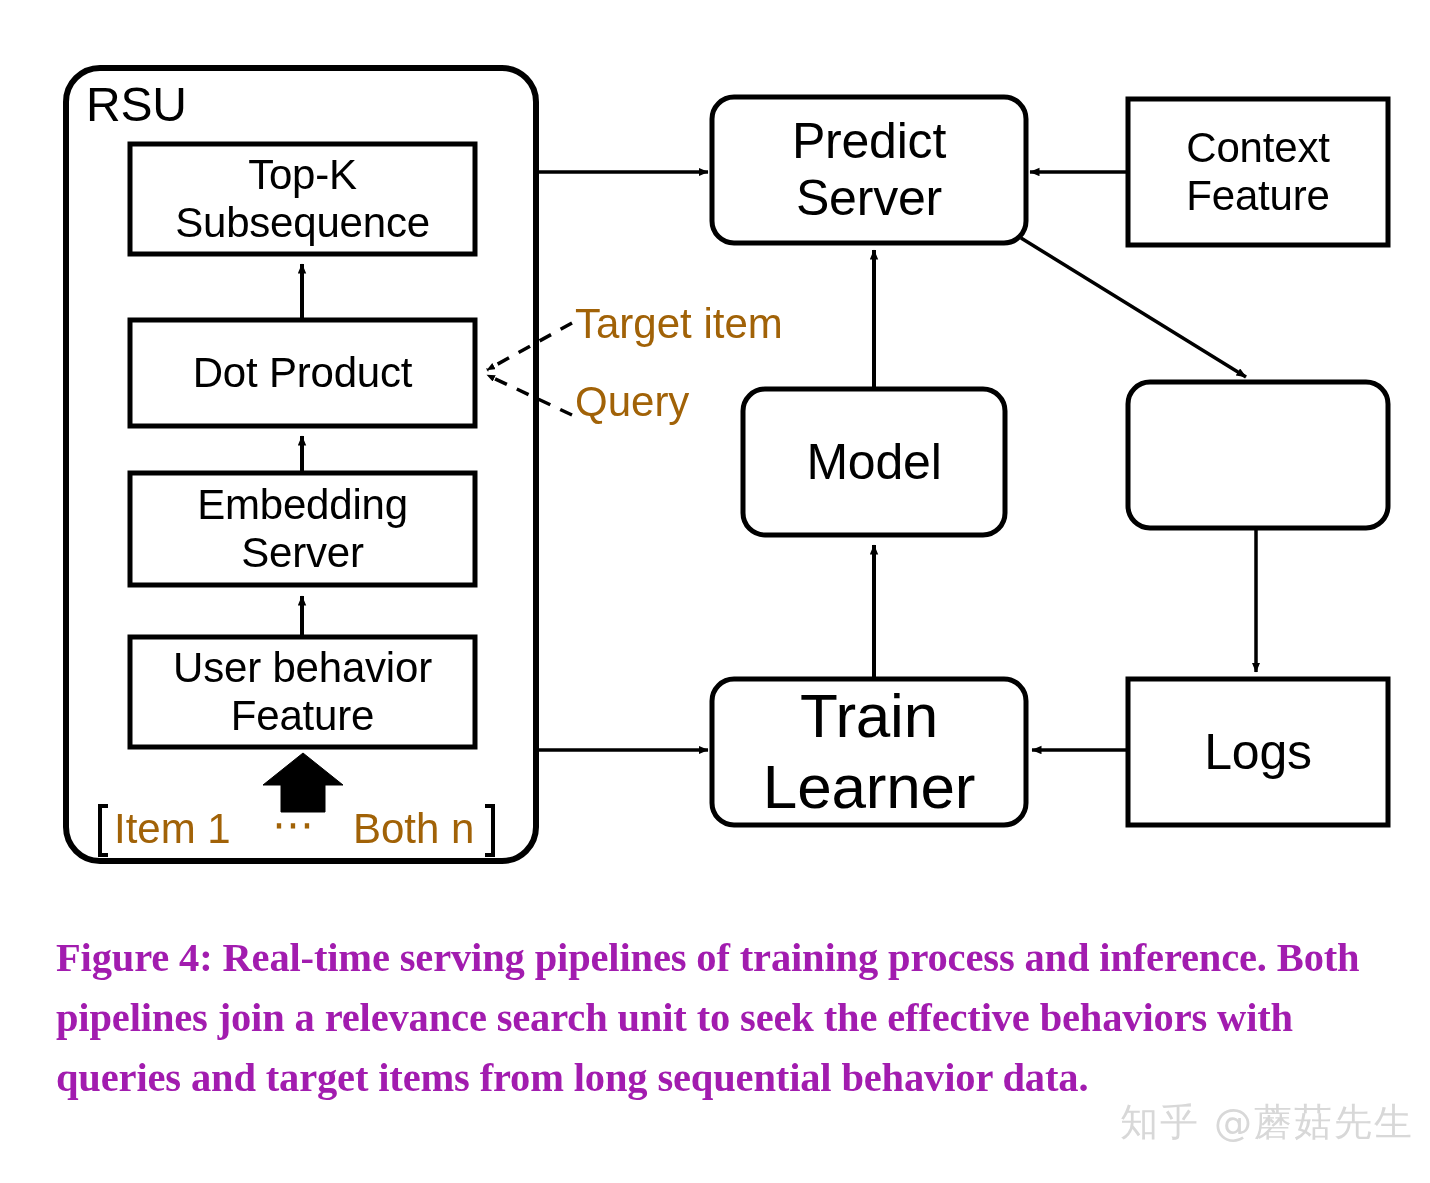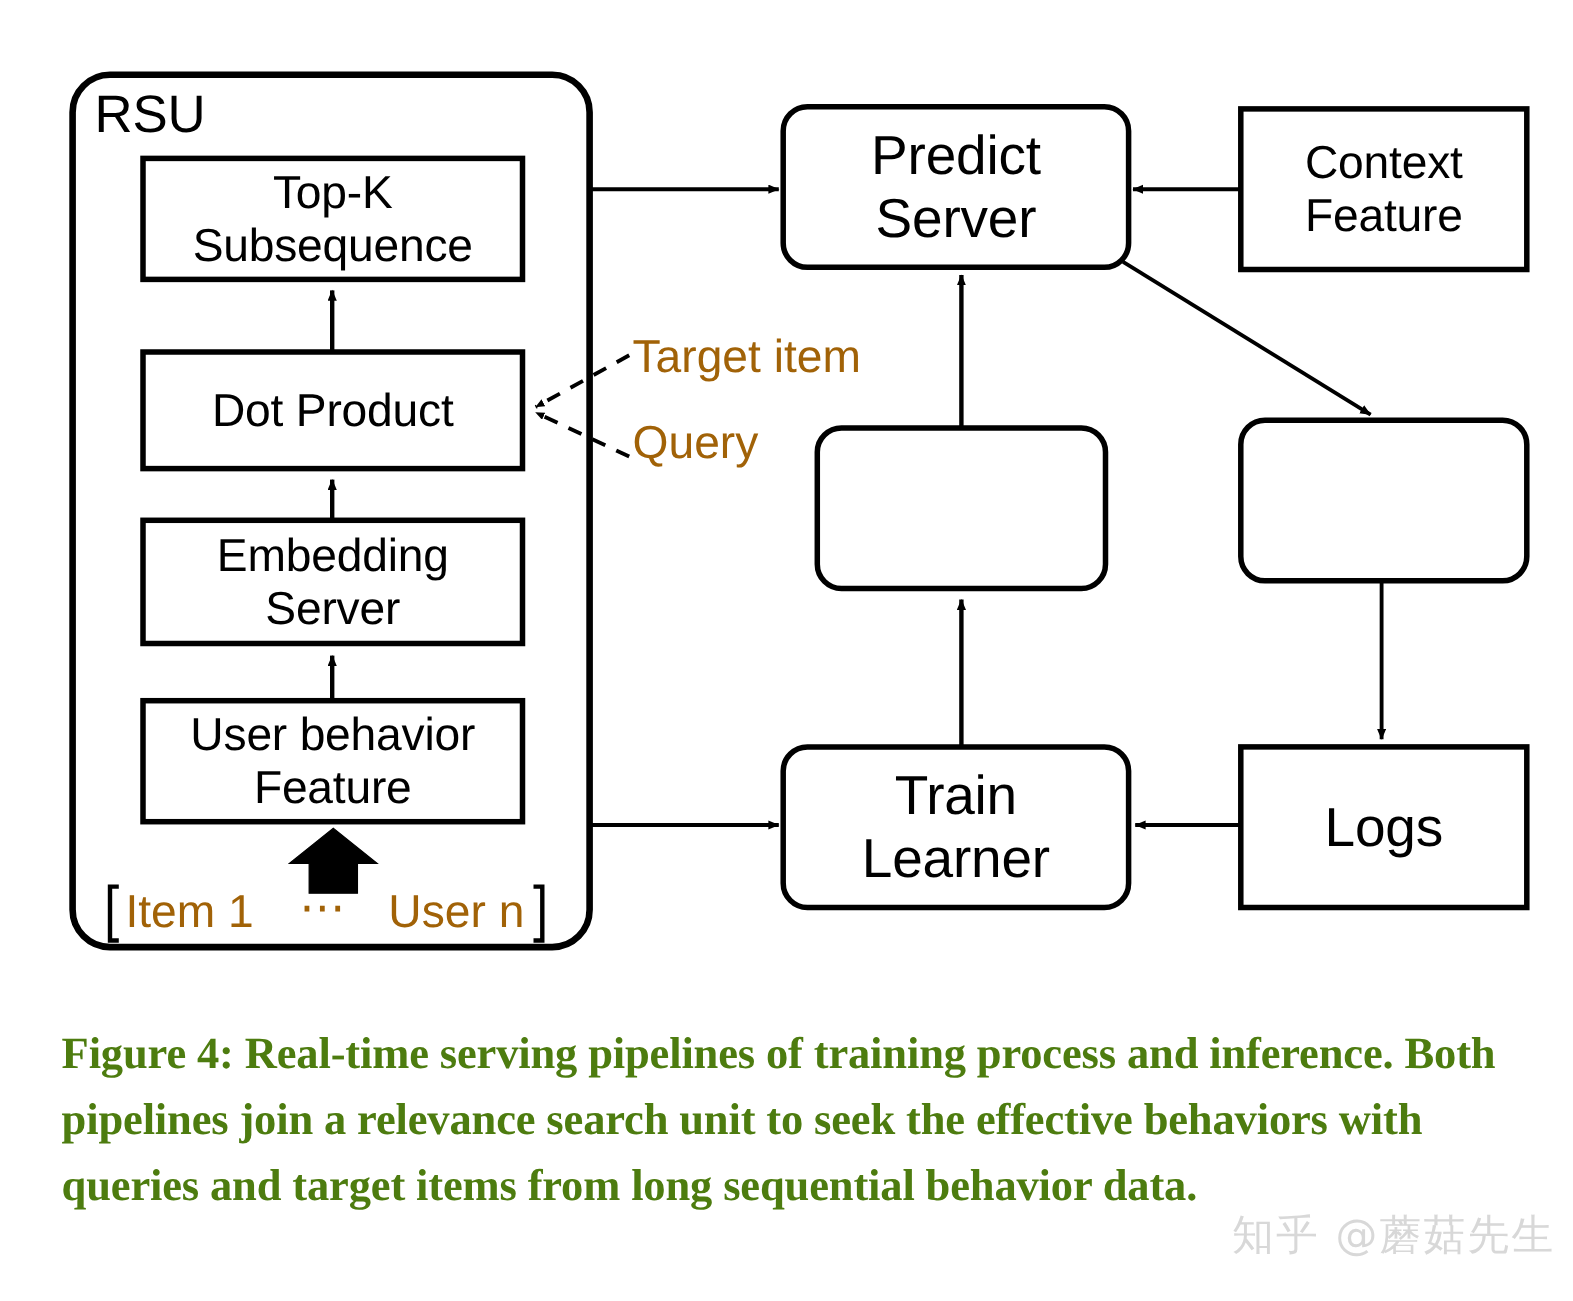--- a/index.html
+++ b/index.html
@@ -42,21 +42,21 @@
   }
   #caption {
     position: absolute;
     left: 56px;
     top: 928px;
     width: 1340px;
     font-family: "Liberation Serif", serif;
     font-weight: bold;
     font-size: 40.5px;
     line-height: 60px;
-    color: #4d7c0f;
+    color: #a21caf;
     text-align: left;
     letter-spacing: -0.15px;
   }
   #watermark {
     position: absolute;
     right: 16px;
     top: 1097px;
     font-family: "DejaVu Sans", sans-serif;
     font-size: 38px;
     color: #d8d8d8;
@@ -135,37 +135,38 @@
 
     <div class="node-label" style="left:130px; top:637px; width:345px; height:110px; font-size:42px;text-align:center;">User behavior
 Feature</div>
 
     <div class="node-label" style="left:712px; top:97px; width:314px; height:146px; font-size:50px;">Predict
 Server</div>
 
     <div class="node-label" style="left:1128px; top:99px; width:260px; height:146px; font-size:42px;">Context
 Feature</div>
 
+    <div class="node-label" style="left:743px; top:389px; width:262px; height:146px; font-size:50px;">Model</div>
 
 
-    <div class="node-label" style="left:712px; top:679px; width:314px; height:146px; font-size:50px;">Train
+    <div class="node-label" style="left:712px; top:679px; width:314px; height:146px; font-size:62px;">Train
 Learner</div>
 
     <div class="node-label" style="left:1128px; top:679px; width:260px; height:146px; font-size:50px;">Logs</div>
 
     
     <div class="annot-label" style="left:575px; top:300px; font-size:42px;">Target item</div>
 
     <div class="annot-label" style="left:575px; top:378px; font-size:42px;">Query</div>
 
     
     <div class="annot-label" style="left:114px; top:805px; font-size:42px;">Item 1</div>
 
     <div class="annot-label" style="left:272px; top:800px; font-size:42px;">⋯</div>
 
-    <div class="annot-label" style="left:353px; top:805px; font-size:42px;">User n</div>
+    <div class="annot-label" style="left:353px; top:805px; font-size:42px;">Both n</div>
   </div>
 
   <div id="caption">Figure 4: Real-time serving pipelines of training process and inference. Both pipelines join a relevance search unit to seek the effective behaviors with queries and target items from long sequential behavior data.</div>
 
   <div id="watermark">知乎 @蘑菇先生</div>
 
 </div>
 
 </body></html>

